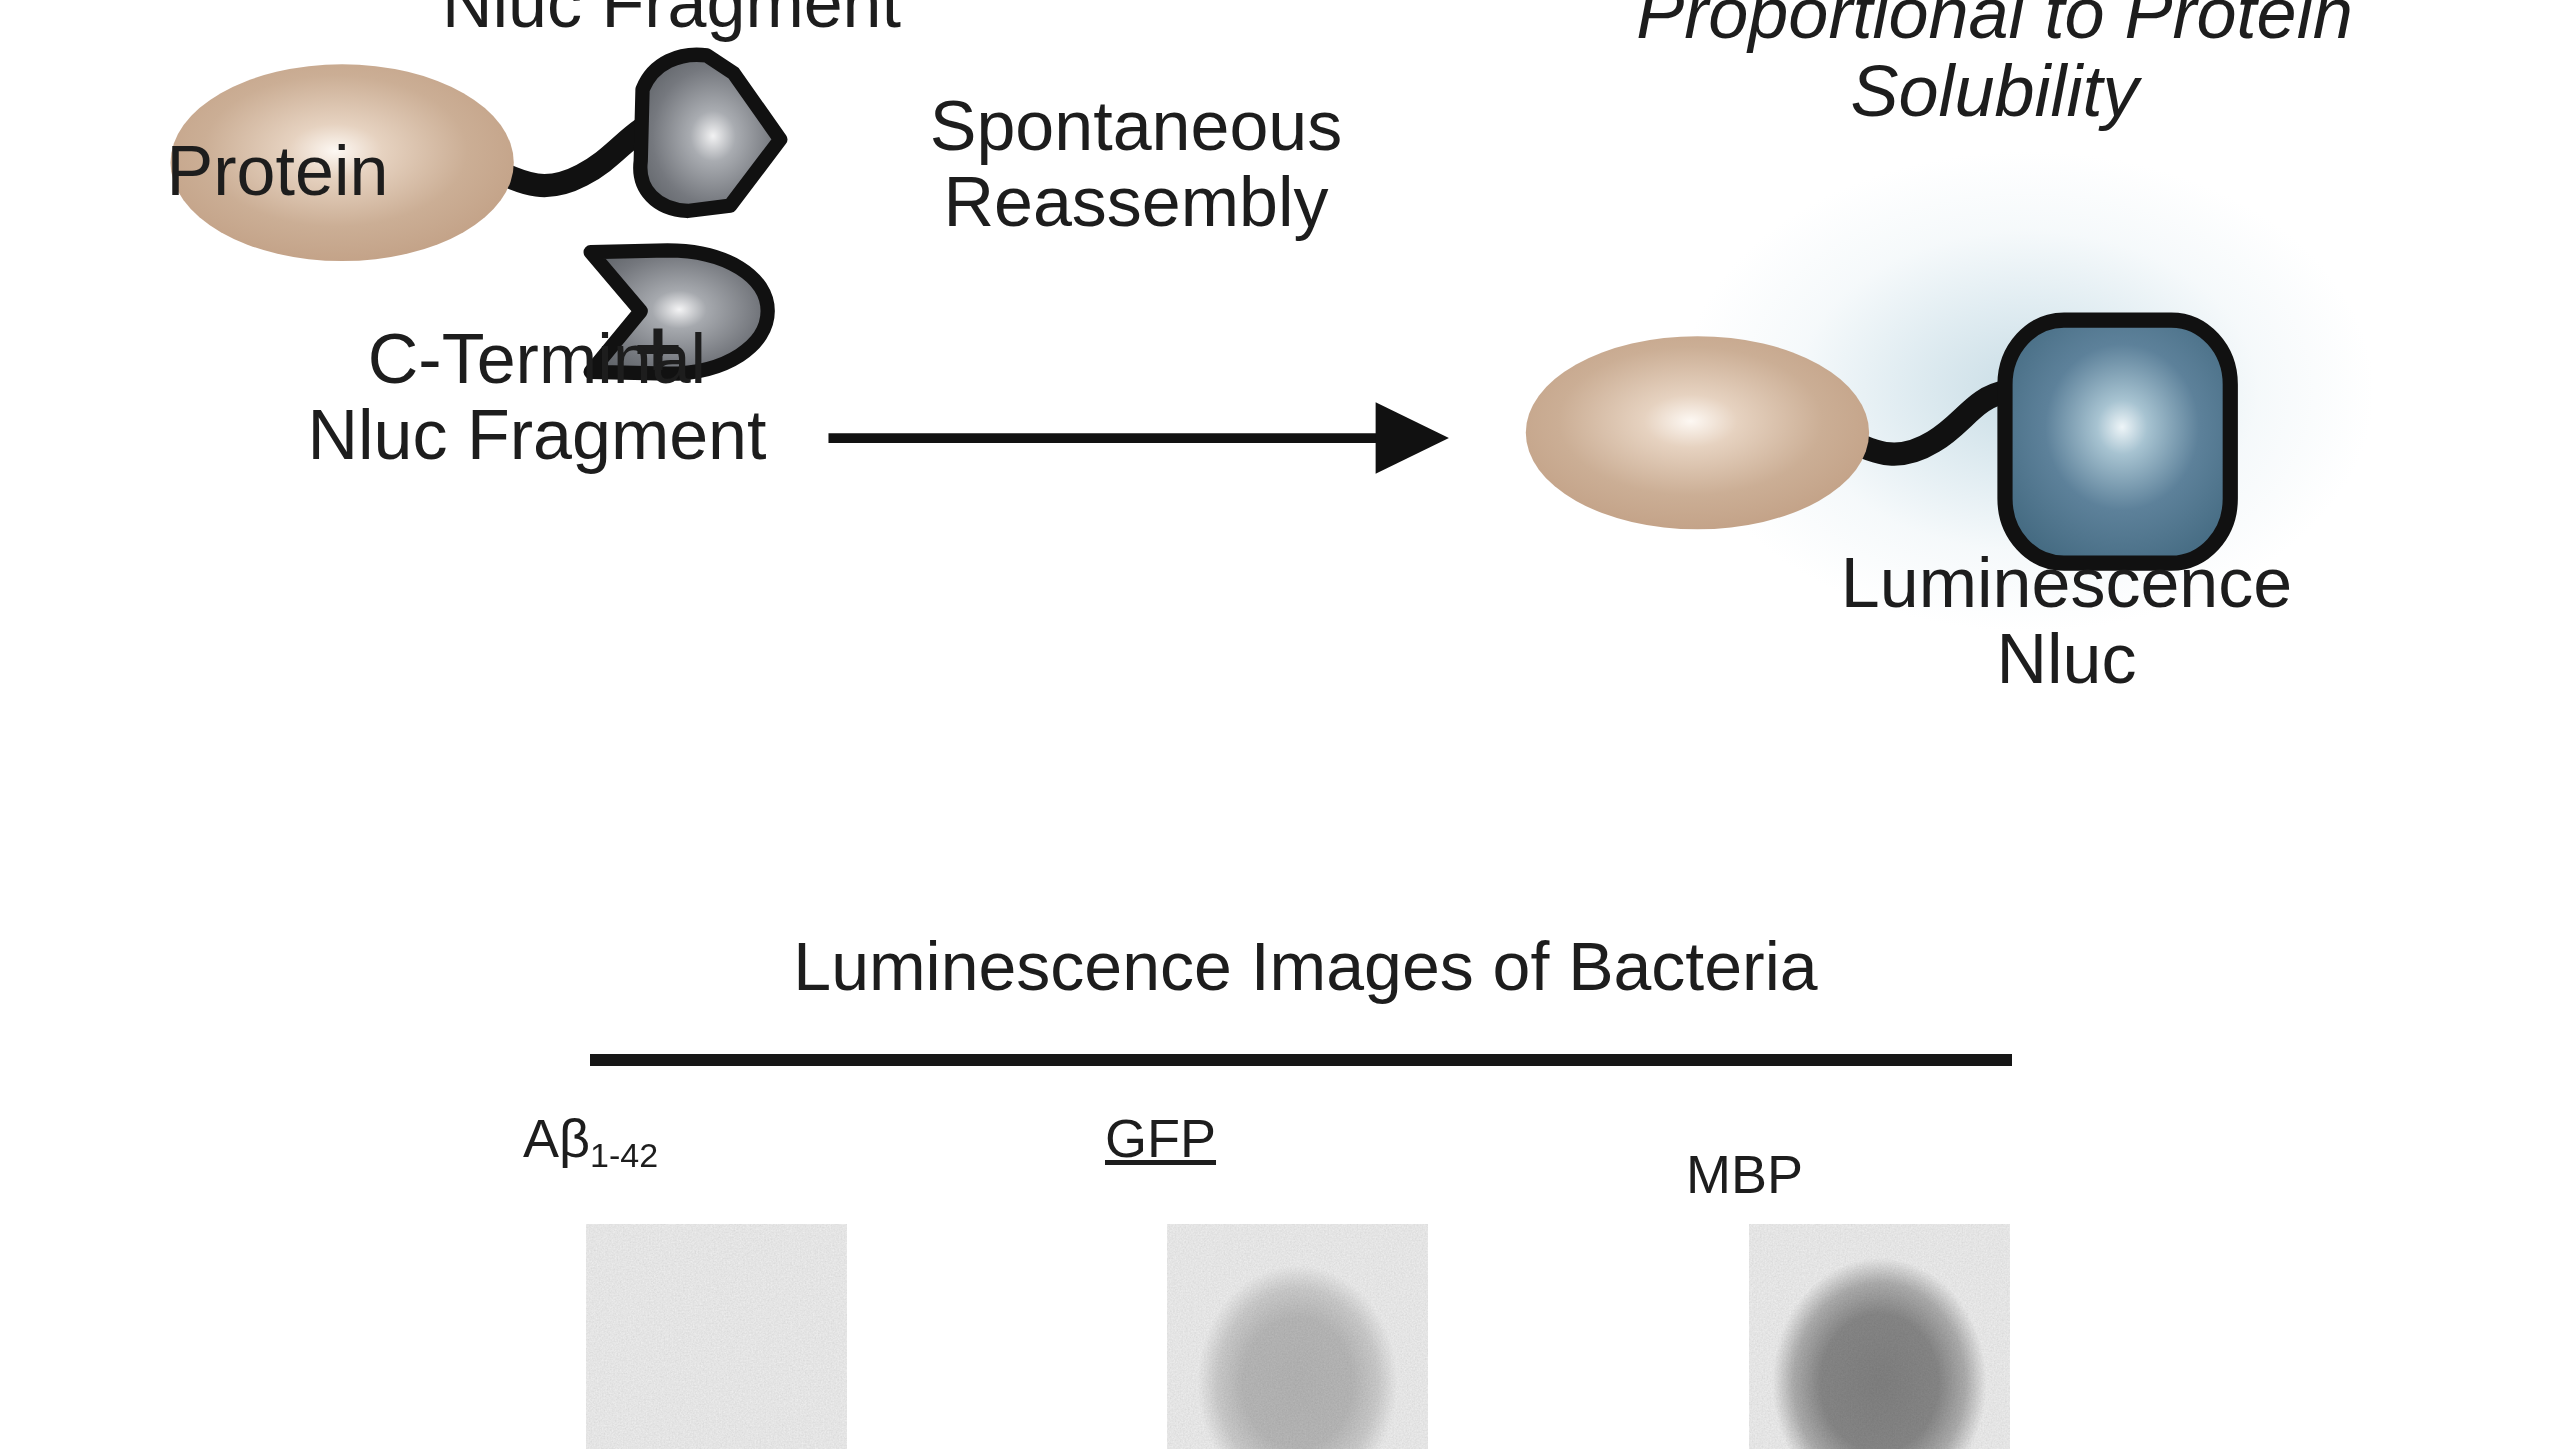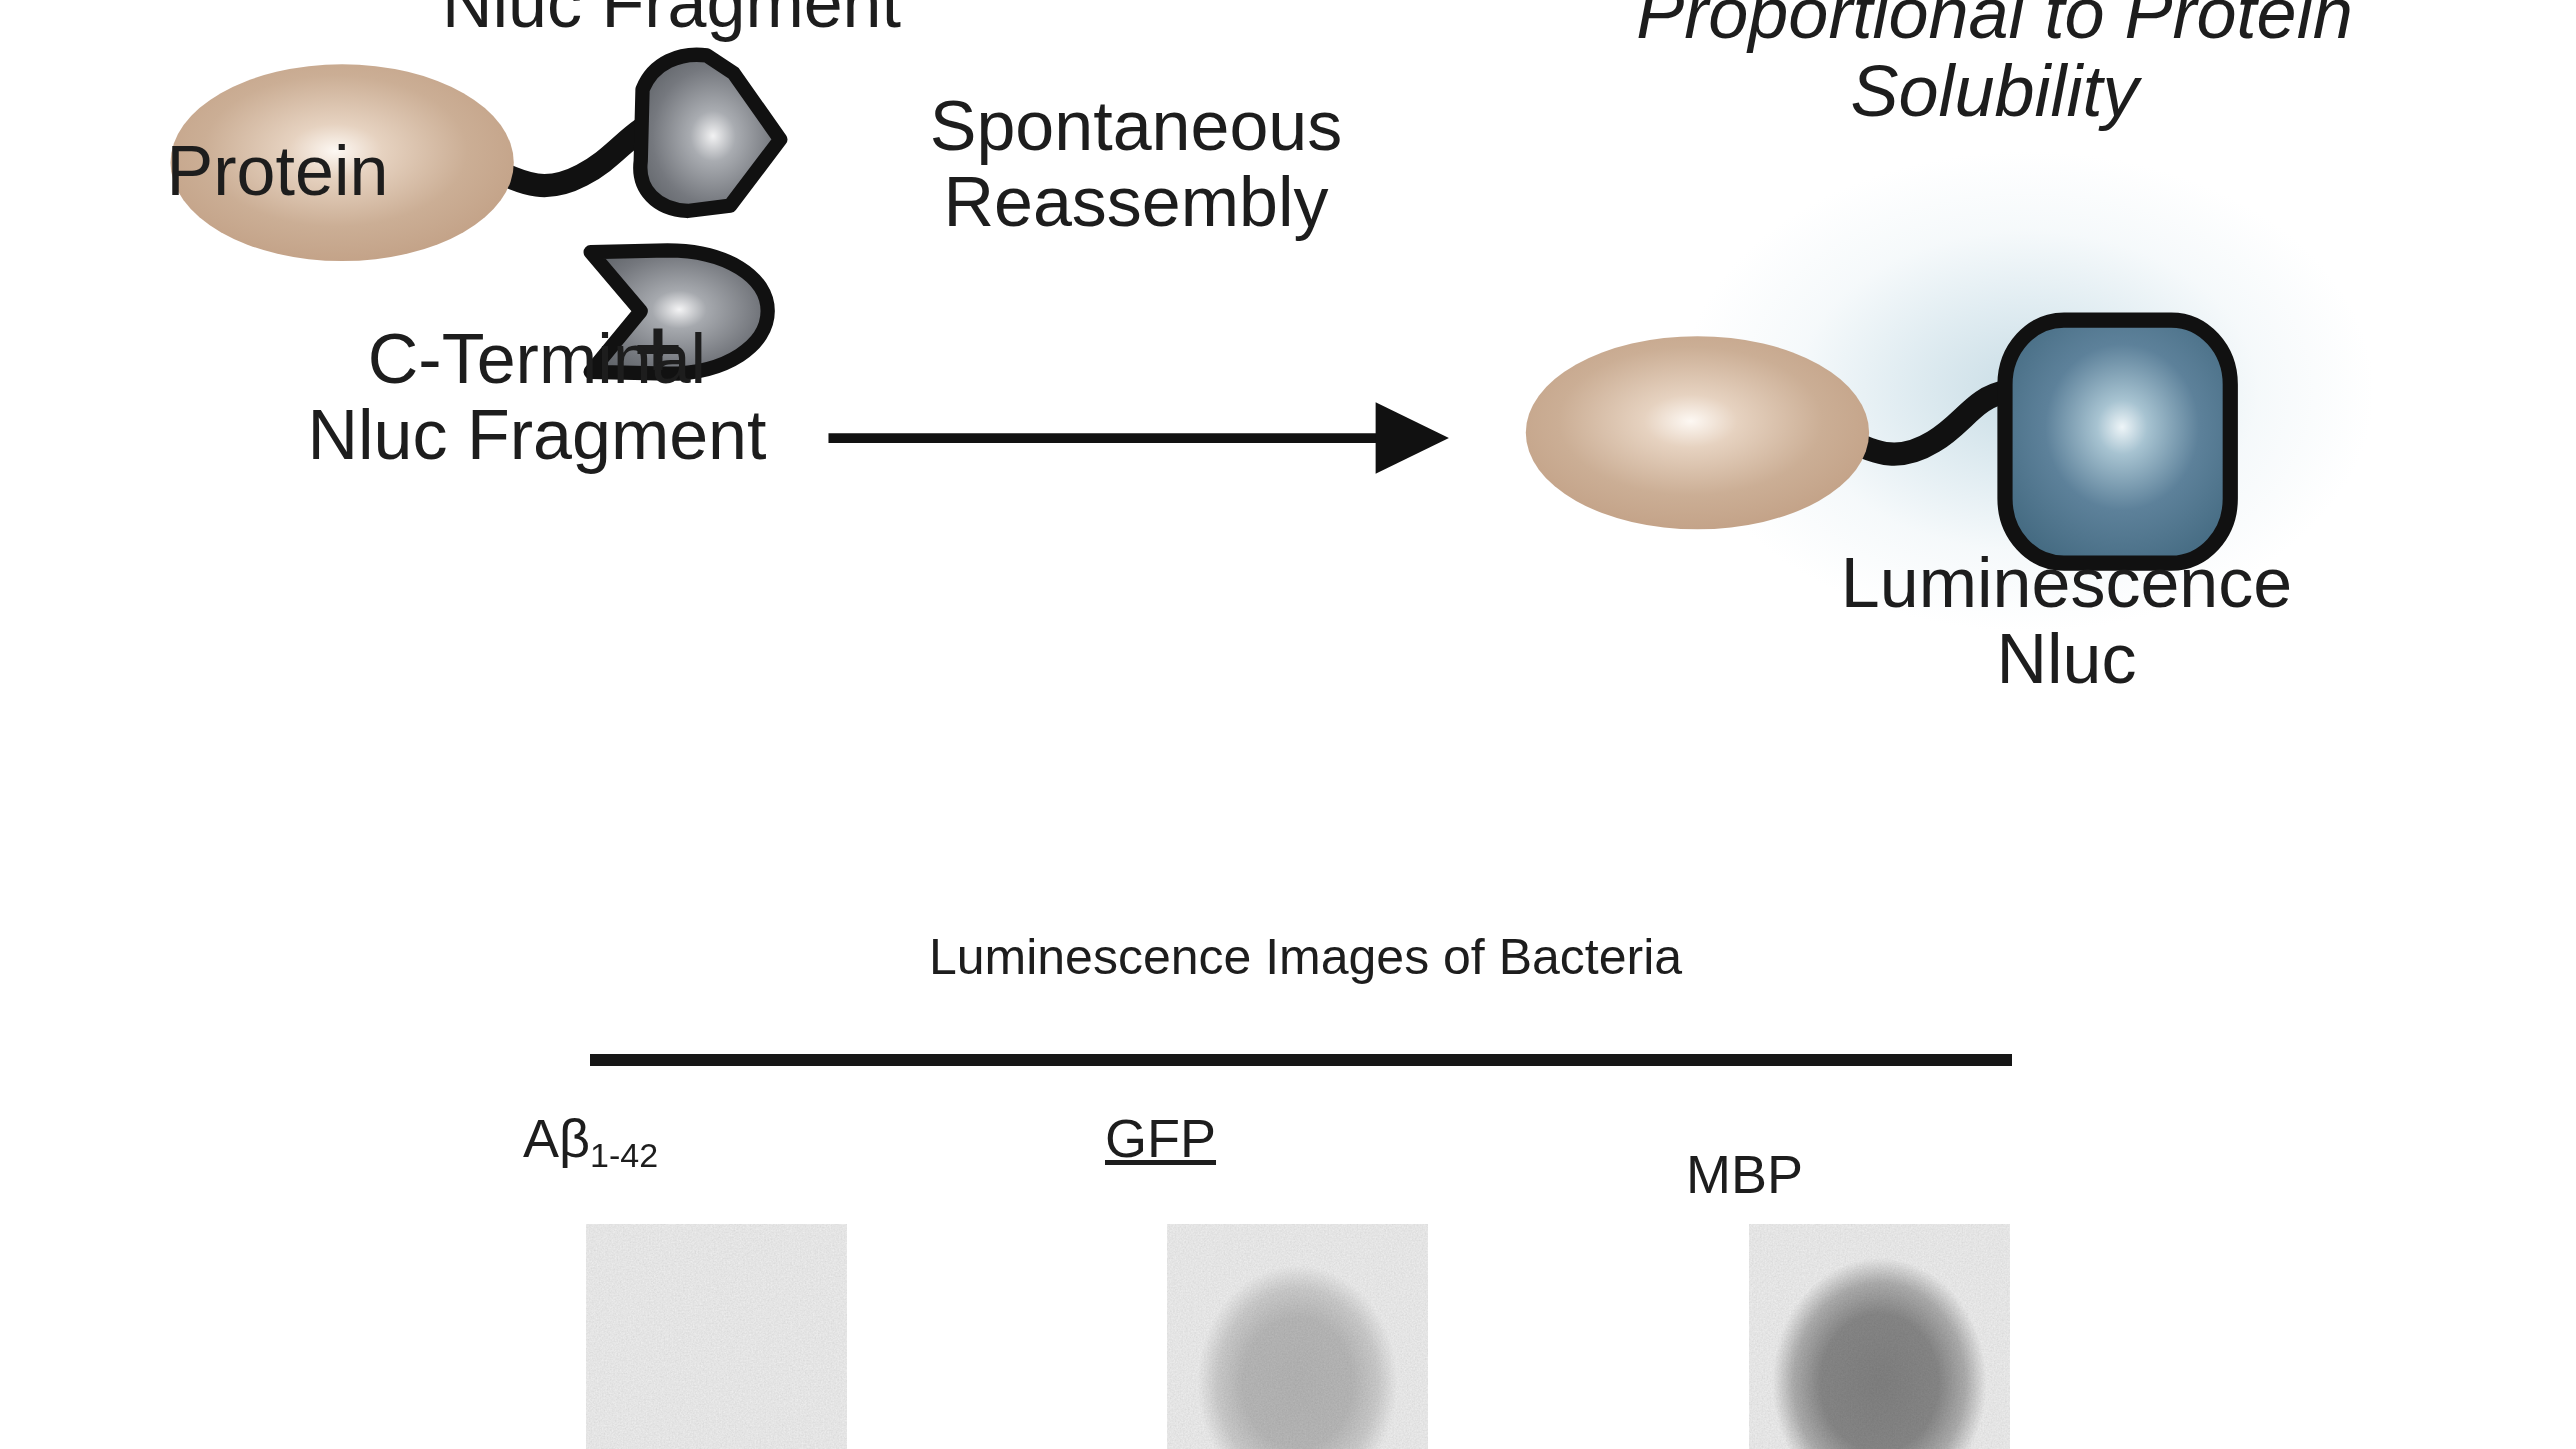--- a/index.html
+++ b/index.html
@@ -68,21 +68,21 @@
     font-style: italic;
   }
   .t-reassembled {
     left: 1682px; top: 546px;
     width: 769px;
     font-size: 70px;
   }
   .t-lum-title {
     left: 429px; top: 930px;
     width: 1753px;
-    font-size: 50px;
+    font-size: 68px;
   }
   .t-sample {
     font-size: 54px;
     text-align: left;
   }
 
   .sub {
     font-size: 0.63em;
     vertical-align: baseline;
     position: relative;

